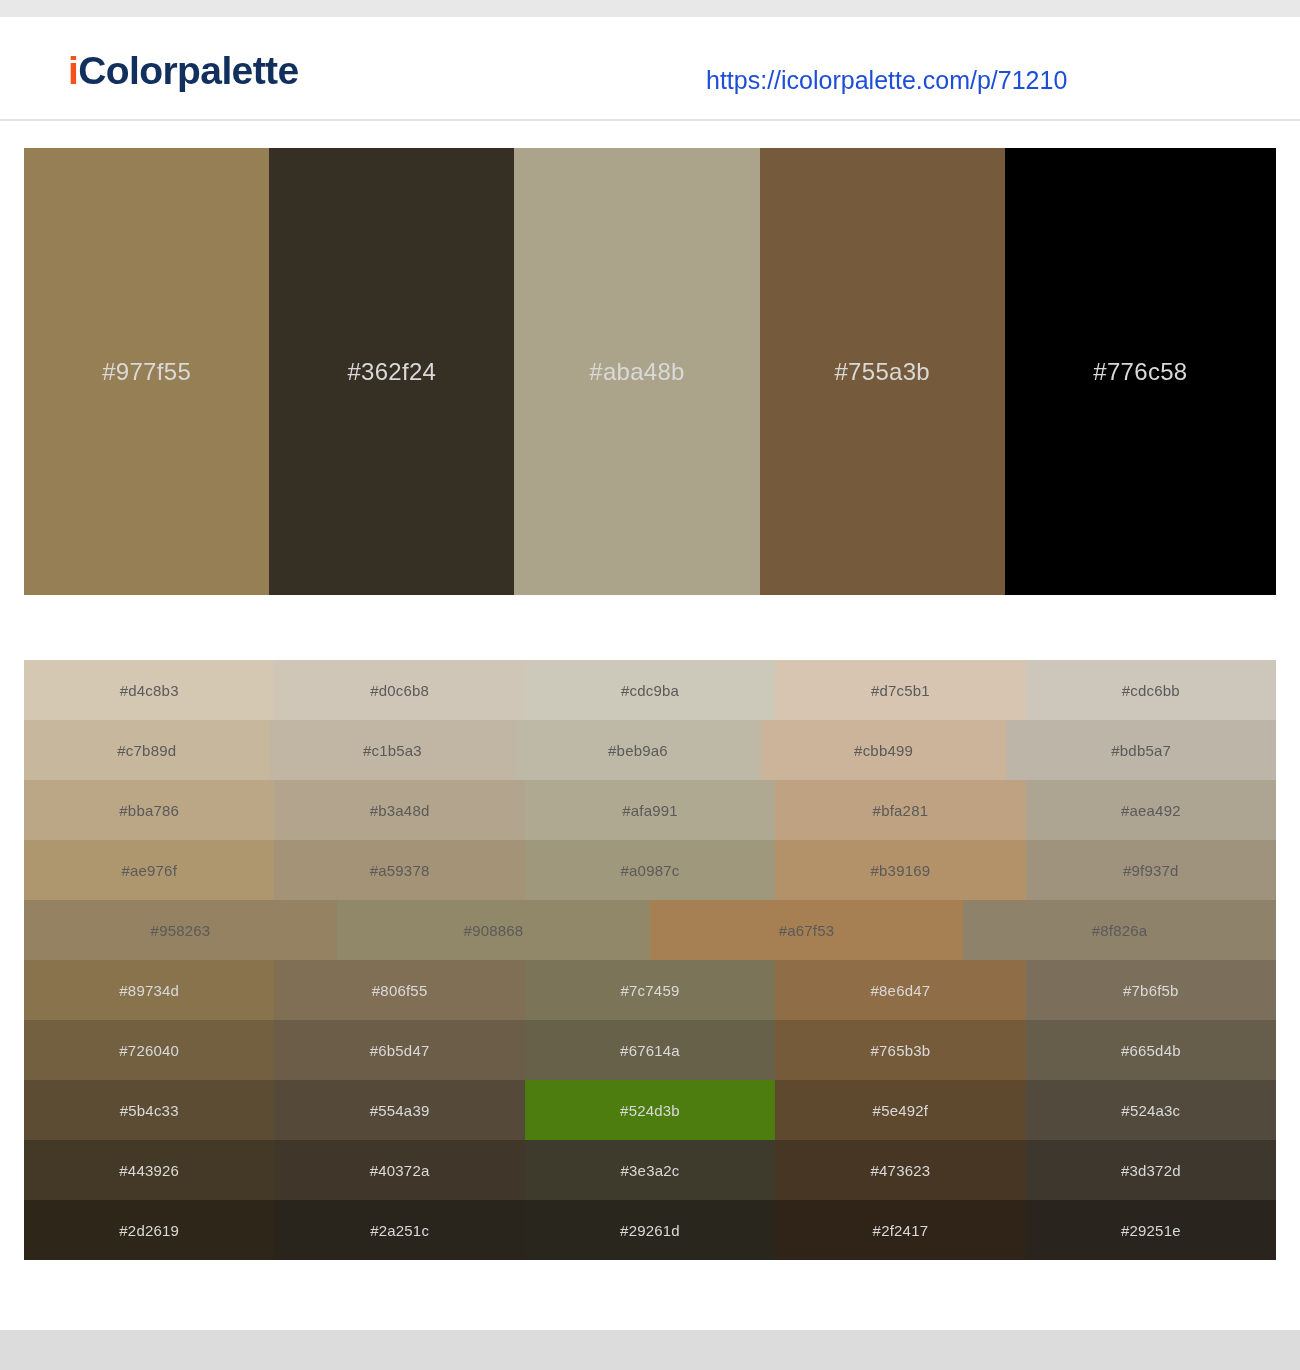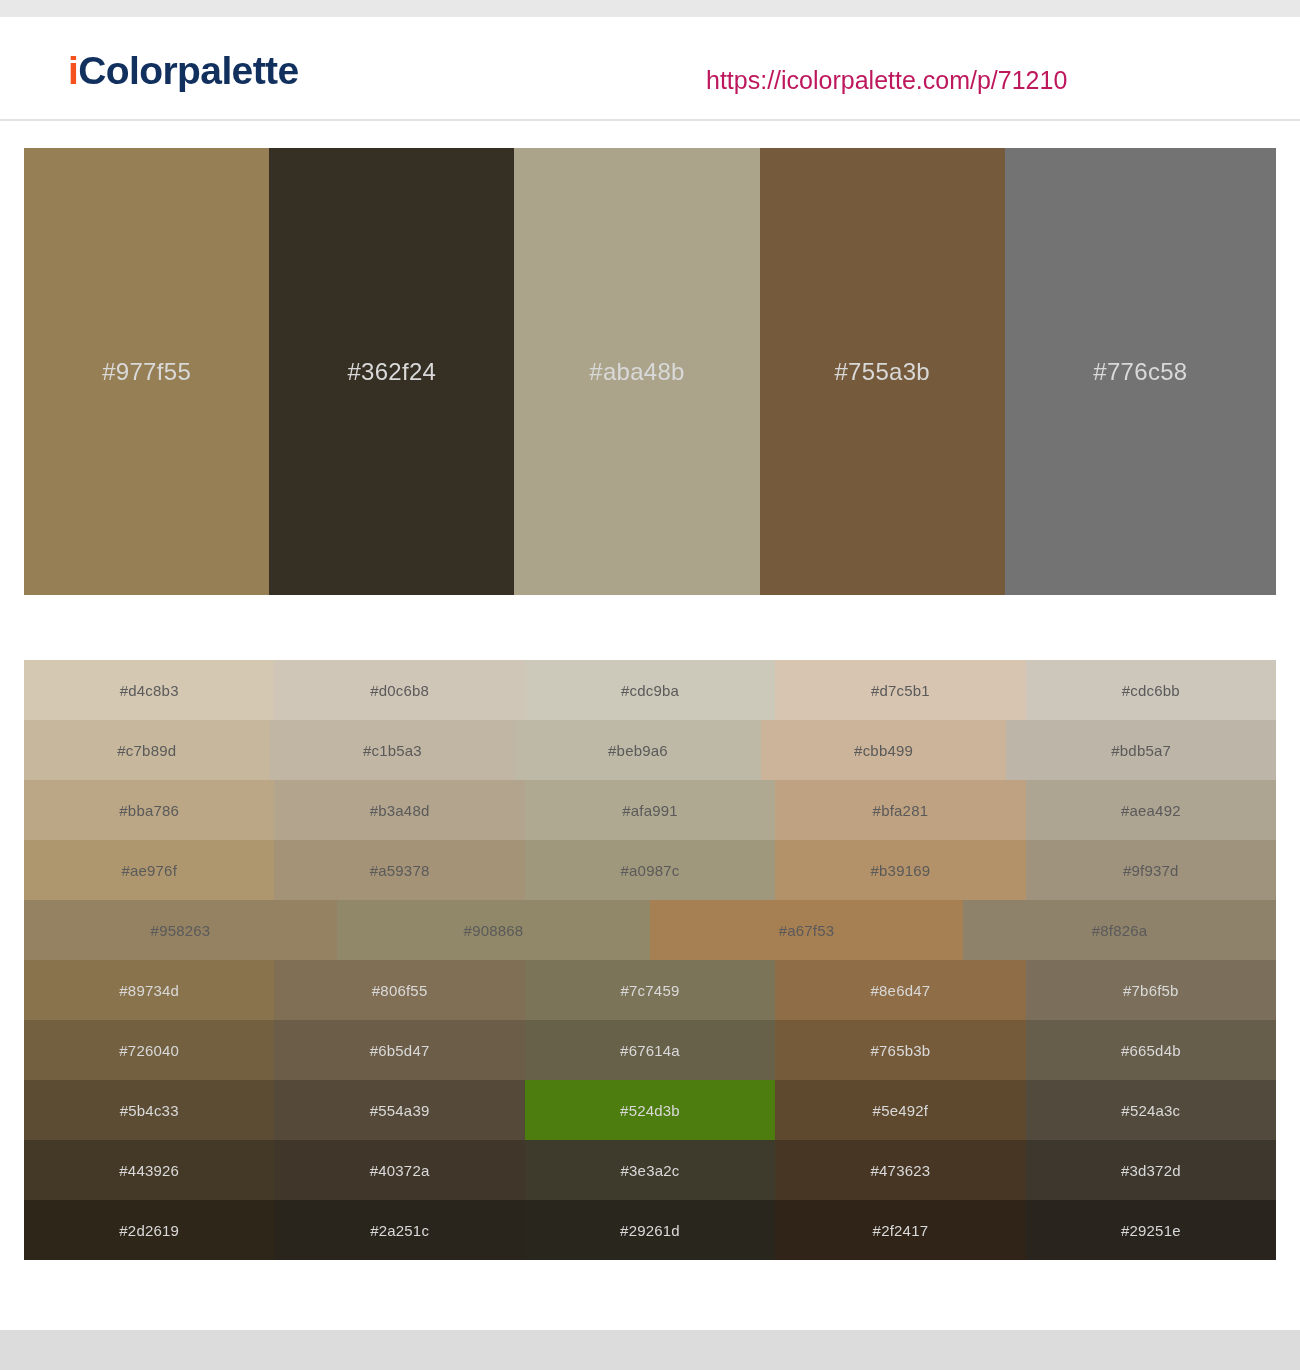--- a/index.html
+++ b/index.html
@@ -50,21 +50,21 @@
     line-height: 1;
   }
   .logo .logo-i { color: #f4511e; }
   .logo .logo-rest { color: #12305e; }
 
   .page-url {
     position: absolute;
     left: 706px;
     top: 51px;
     font-size: 25px;
-    color: #be185d;
+    color: #1d4ed8;
     white-space: nowrap;
     line-height: 1;
   }
 
   
   .swatch-strip {
     position: absolute;
     left: 24px;
     top: 148px;
     width: 1252px;
@@ -162,21 +162,21 @@
       </div>
       <div class="swatch" style="background: rgb(54, 47, 36);">
         <div class="swatch-label">#362f24</div>
       </div>
       <div class="swatch" style="background: rgb(171, 164, 139);">
         <div class="swatch-label">#aba48b</div>
       </div>
       <div class="swatch" style="background: rgb(117, 90, 59);">
         <div class="swatch-label">#755a3b</div>
       </div>
-      <div class="swatch" style="background: #737373; padding-left: 26px;">
+      <div class="swatch" style="background: #000000; padding-left: 26px;">
         <div class="swatch-label">#776c58</div>
       </div>
     </div>
 
   <div class="grid-card">
       <div class="grid-row">
         <div class="grid-cell" style="background: rgb(212, 200, 179);">
           <div class="grid-cell-label label-dark">#d4c8b3</div>
         </div>
         <div class="grid-cell" style="background: rgb(208, 198, 184);">

